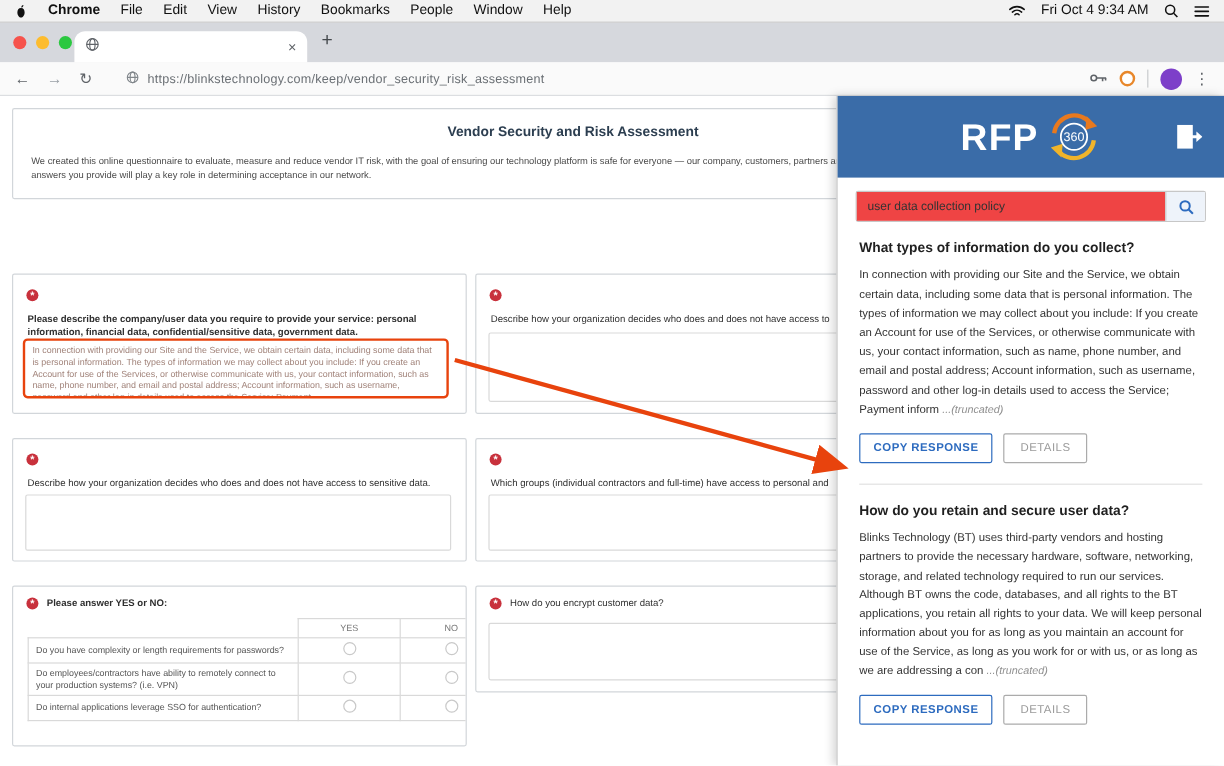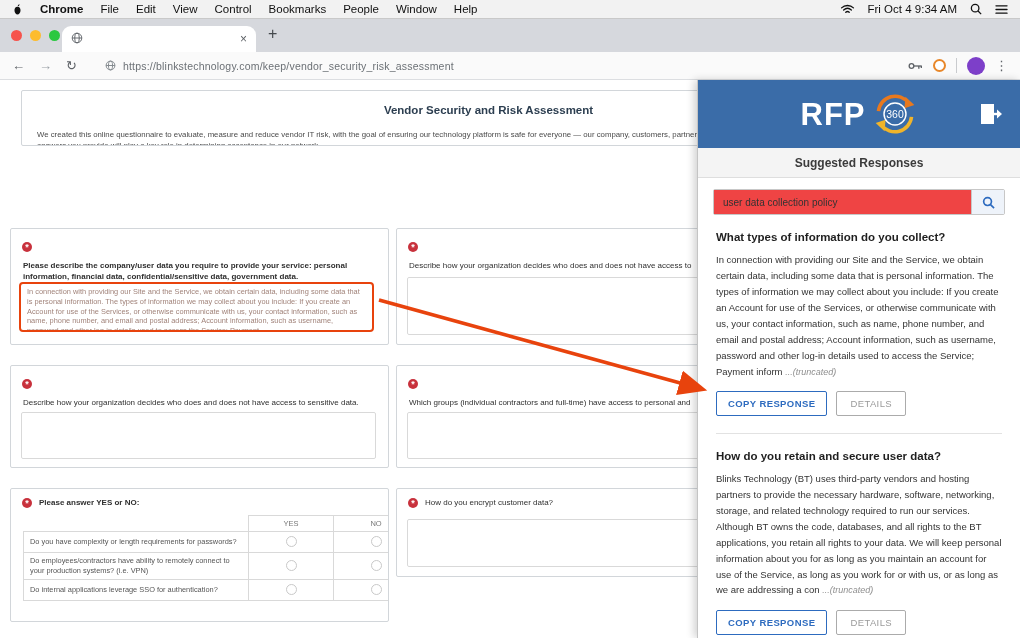--- a/index.html
+++ b/index.html
@@ -141,21 +141,21 @@
 <div class="menubar">
   <span>
     <svg width="11" height="13" viewBox="0 0 16 18">
         <path fill="#111" d="M8 5C5 5 3.6 7.6 3.6 10.2c0 3.4 2.2 6.2 4.4 6.2s4.4-2.8 4.4-6.2C12.4 7.6 11 5 8 5z M8.3 4.4c-.1-1.7 1.1-3 2.6-3.2.2 1.7-1.1 3.1-2.6 3.2z"></path>
       </svg>
   </span>
   <span class="app">Chrome</span>
   <span>File</span>
   <span>Edit</span>
   <span>View</span>
-  <span>Control</span>
+  <span>History</span>
   <span>Bookmarks</span>
   <span>People</span>
   <span>Window</span>
   <span>Help</span>
   <span class="spacer"></span>
   <span class="right">
     <span>
       <svg width="15" height="11" viewBox="0 0 16 12" fill="none" stroke="#111" stroke-width="1.4" stroke-linecap="round">
         <path d="M1.5 4.2 C5 .8 11 .8 14.5 4.2"></path>
           <path d="M3.8 6.6 C6.3 4.3 9.7 4.3 12.2 6.6"></path>
@@ -224,21 +224,21 @@
     </span>
     <span class="ext-icon"></span>
     <span class="sep"></span>
     <span class="avatar"></span>
     <span class="dots">⋮</span>
   </span>
 </div>
 
 <div class="page">
 
-  <div class="box" style="left:21px; top:10px; width:935px; height:56px;">
+  <div class="box" style="left:10px; top:10px; width:935px; height:76px;">
     <div class="form-title">Vendor Security and Risk Assessment</div>
     <div class="intro">
       <div>We created this online questionnaire to evaluate, measure and reduce vendor IT risk, with the goal of ensuring our technology platform is safe for everyone — our company, customers, partners and</div>
       <div>answers you provide will play a key role in determining acceptance in our network.</div>
     </div>
   </div>
 
 
   <div class="box" style="left:10px; top:148px; width:379px; height:117px;">
     <div class="q-req-row"><span class="req">*</span></div>
@@ -325,21 +325,20 @@
     <span class="exit">
       <svg width="22" height="20" viewBox="0 0 22 20">
         <path d="M2,1 h11 v18 h-11 z M5,1 h8 v18 h-8" fill="#fff"></path>
         <rect x="2" y="1" width="11" height="18" fill="none" stroke="#fff" stroke-width="2"></rect>
         <line x1="10" y1="10" x2="19" y2="10" stroke="#fff" stroke-width="2.4"></line>
         <polygon points="17,5.6 22,10 17,14.4" fill="#fff"></polygon>
       </svg>
     </span>
   </div>
 
-  <div class="panel-sub">Suggested Responses</div>
 
   <div class="searchrow">
     <input type="text" value="user data collection policy" style="">
     <span class="searchbtn">
       <svg width="13" height="13" viewBox="0 0 14 14" fill="none" stroke="#2d6bbf" stroke-width="1.8">
           <circle cx="6" cy="6" r="4.2"></circle>
           <line x1="9.2" y1="9.2" x2="13" y2="13"></line>
         </svg>
     </span>
   </div>

